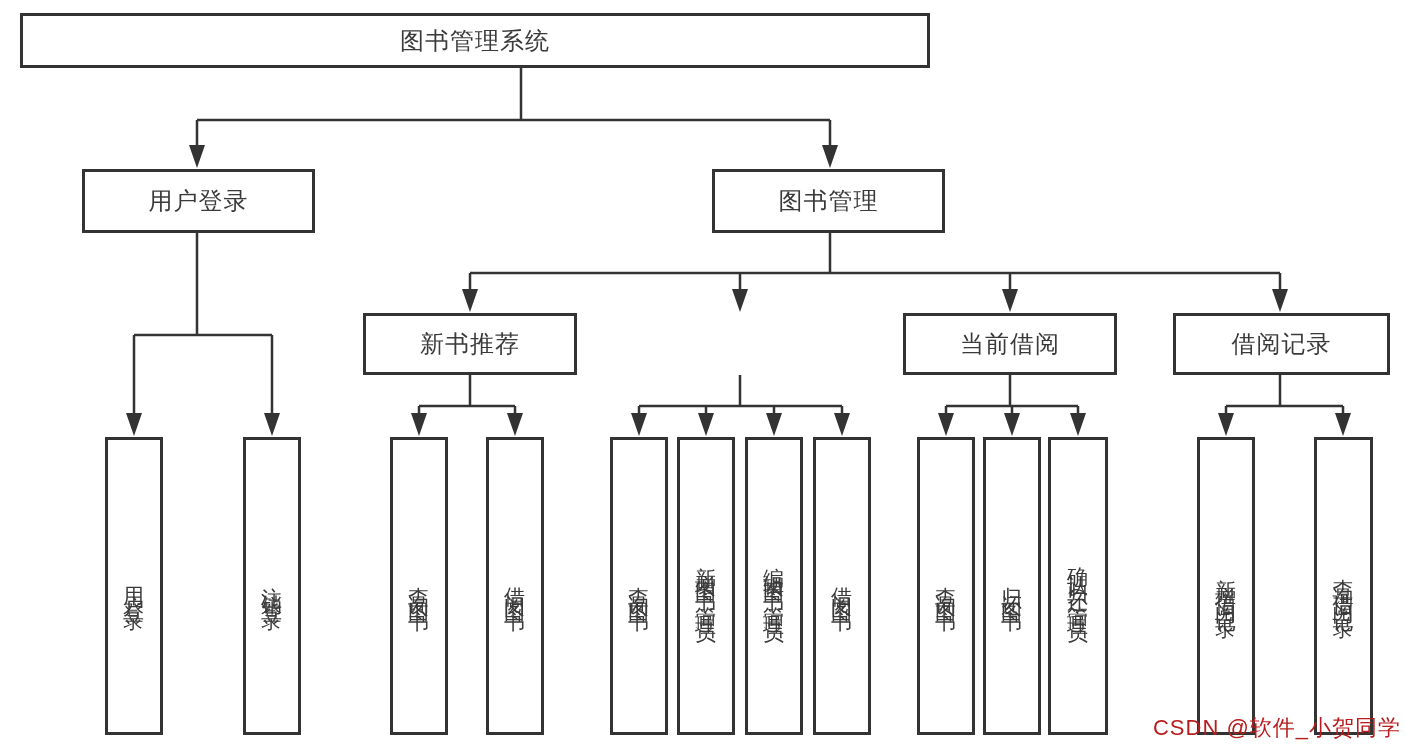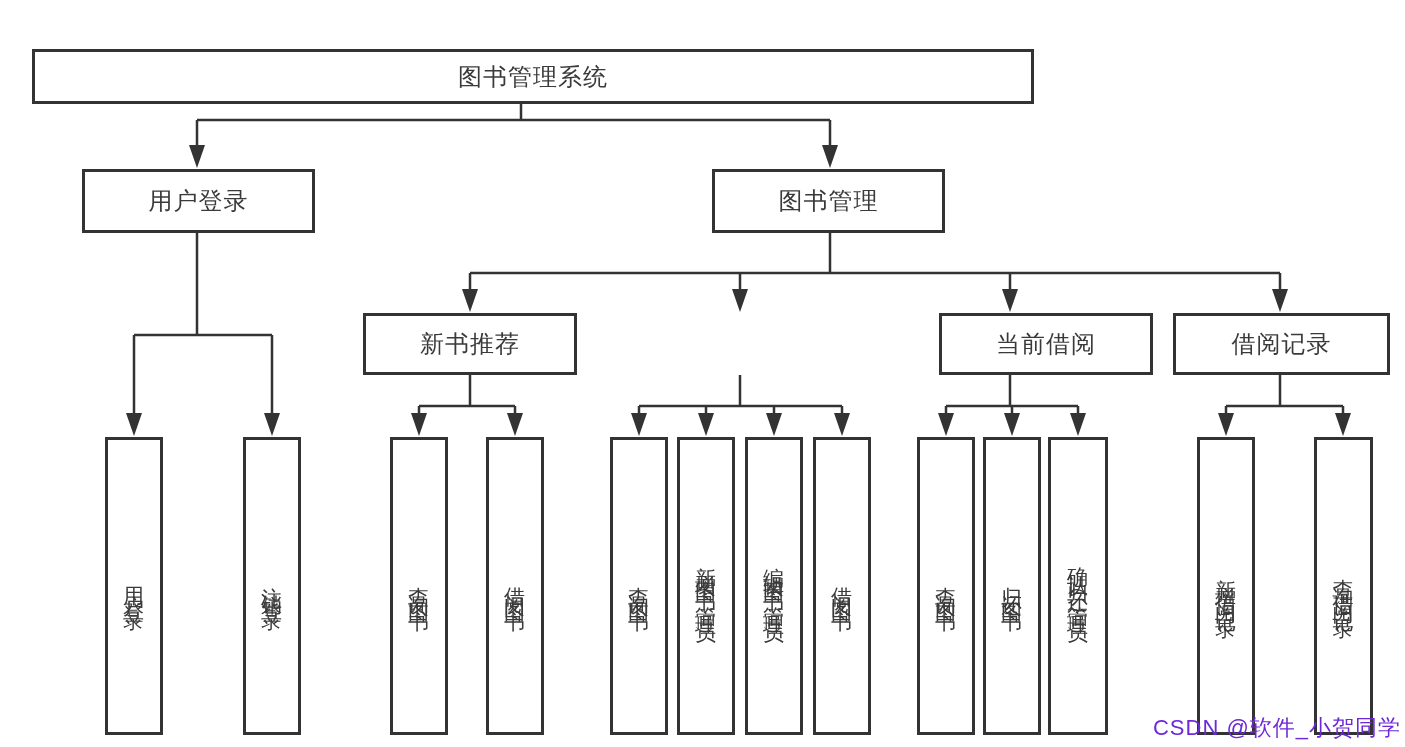--- a/index.html
+++ b/index.html
@@ -39,47 +39,47 @@
     top: 437px;
     width: 58px;
     height: 298px;
     writing-mode: vertical-rl;
     text-orientation: mixed;
     font-size: 21px;
     letter-spacing: 8px;
     line-height: 1;
   }
   
-  #n-root            { left: 32px;   top: 13px;  width: 1002px; height: 55px; margin-top: 36px; }
+  #n-root            { left: 20px;   top: 13px;  width: 910px; height: 55px; }
   #n-user-login      { left: 82px;   top: 169px; width: 233px;  height: 64px; }
   #n-book-mgmt       { left: 712px;  top: 169px; width: 233px;  height: 64px; text-align: center; }
   #n-new-book-rec    { left: 363px;  top: 313px; width: 214px;  height: 62px; }
   #n-book-borrow     { left: 634px;  top: 313px; width: 212px;  height: 62px; }
-  #n-current-borrow  { left: 903px;  top: 313px; width: 214px;  height: 62px; margin-left: 36px; }
+  #n-current-borrow  { left: 903px;  top: 313px; width: 214px;  height: 62px; }
   #n-borrow-records  { left: 1173px; top: 313px; width: 217px;  height: 62px; }
   
   #n-leaf-login          { left: 105px;  }
   #n-leaf-logout         { left: 243px;  }
   #n-leaf-rec-query      { left: 390px;  }
   #n-leaf-rec-borrow     { left: 486px;  }
   #n-leaf-bb-query       { left: 610px;  }
   #n-leaf-bb-add         { left: 677px;  }
   #n-leaf-bb-edit        { left: 745px;  }
   #n-leaf-bb-borrow      { left: 813px;  }
   #n-leaf-cb-query       { left: 917px;  }
   #n-leaf-cb-return      { left: 983px;  }
   #n-leaf-cb-confirm     { left: 1048px; width: 60px; }
   #n-leaf-rr-add         { left: 1197px; }
   #n-leaf-rr-query       { left: 1314px; width: 59px; }
   #watermark {
     position: absolute;
     right: 4px;
     top: 713px;
     font-size: 22px;
-    color: #6d28d9;
+    color: #b91c1c;
     letter-spacing: 1px;
     z-index: 5;
     white-space: nowrap;
   }
 </style>
 </head>
 <body>
 
 <div id="stage">
 

